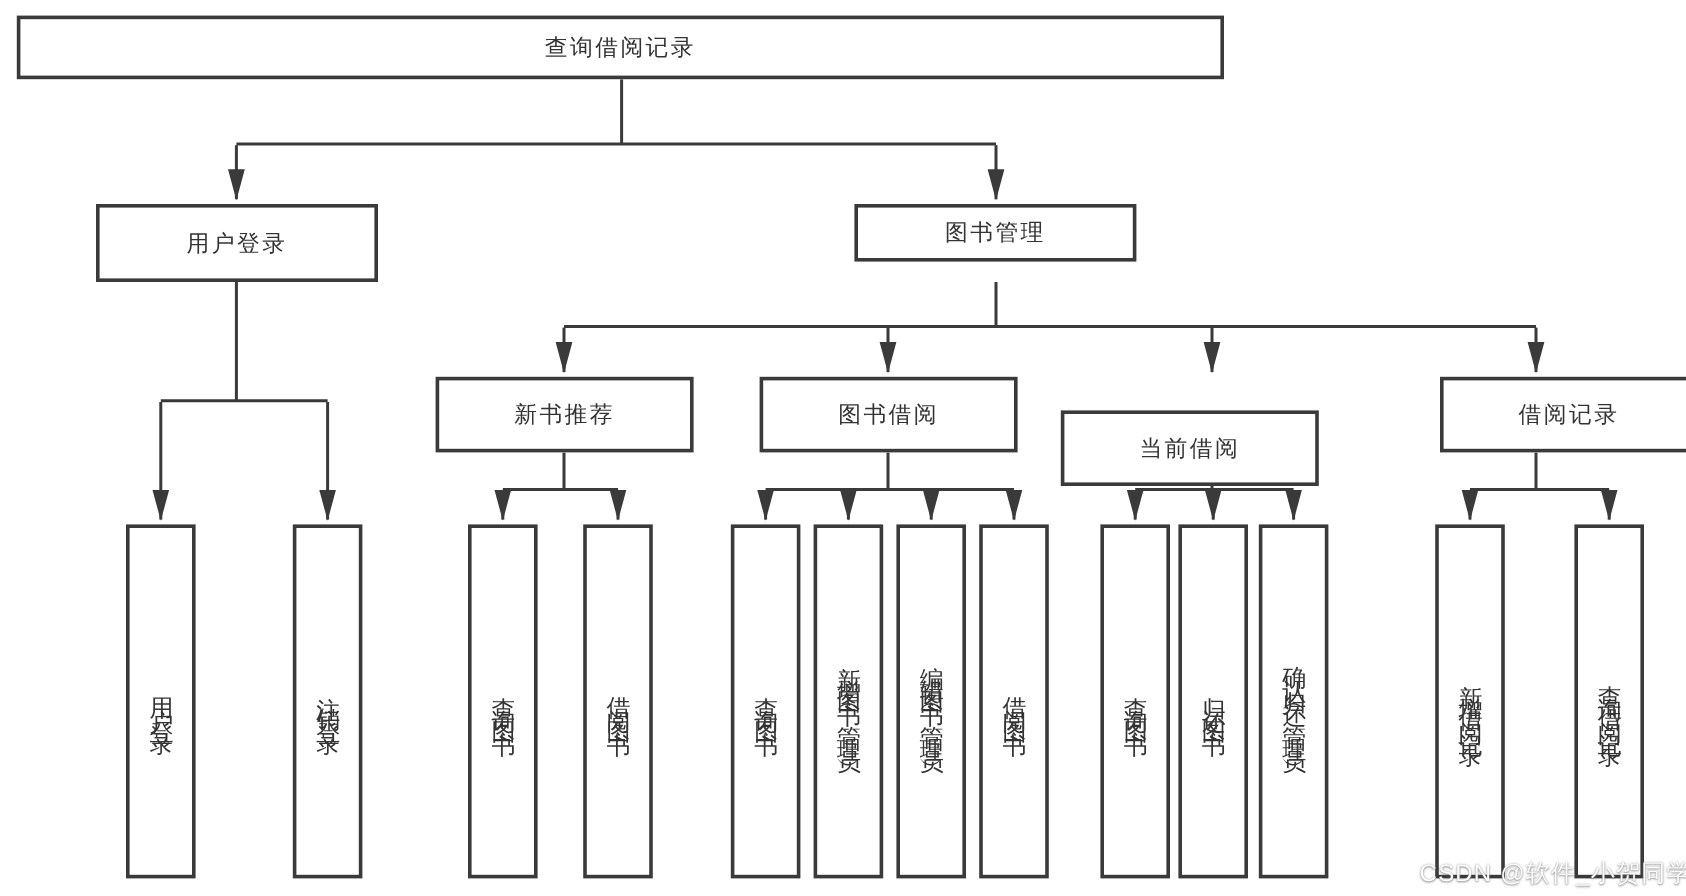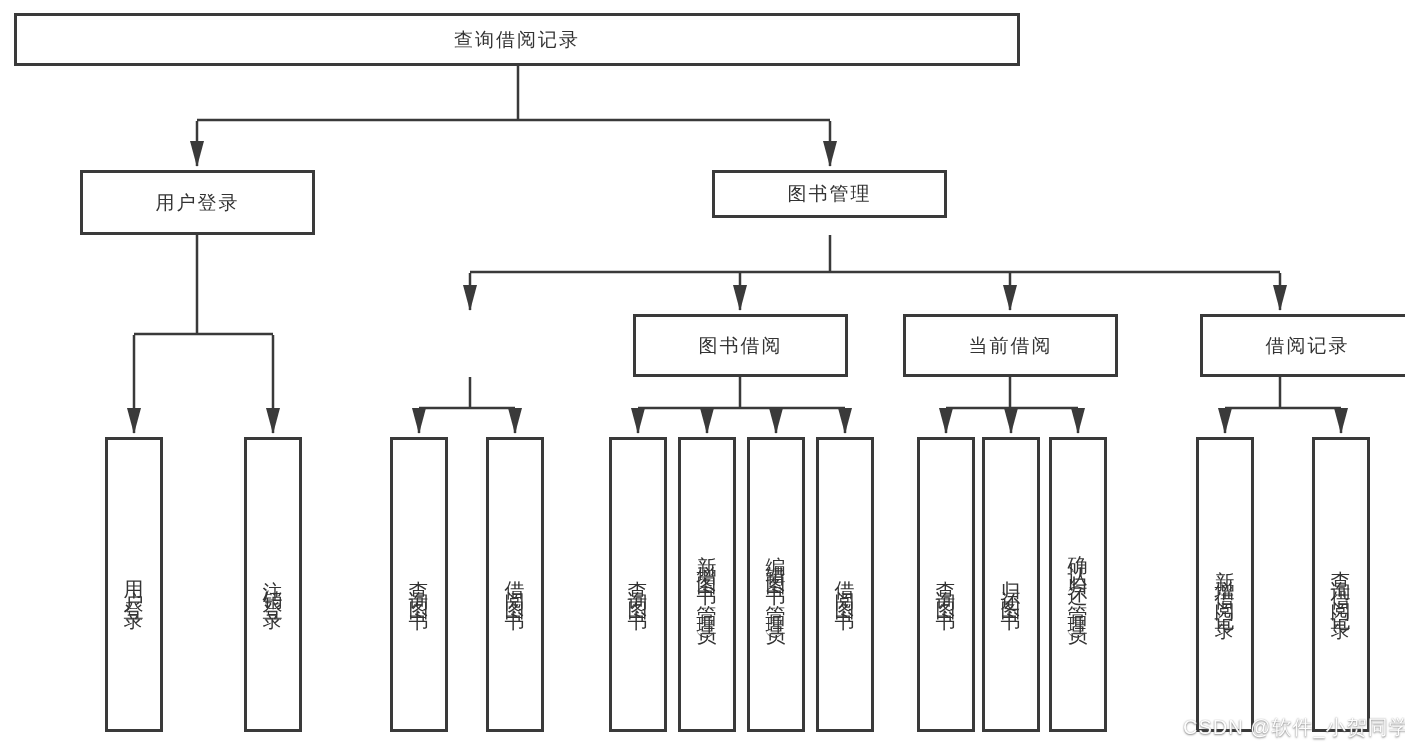--- a/index.html
+++ b/index.html
@@ -41,21 +41,21 @@
     letter-spacing: 10px;
     line-height: 1;
     color: #333333;
     white-space: nowrap;
   }
   
   .root-box   { left: 14px;  top: 13px;  width: 1006px; height: 53px; }
   .l2-a       { left: 80px;  top: 170px; width: 235px;  height: 65px; }
   .l2-b       { left: 712px; top: 170px; width: 235px;  height: 48px; }
   .l3         { top: 314px;  width: 215px; height: 63px; }
-  .l3-1 { left: 363px; } .l3-2 { left: 633px; text-align: right; } .l3-3 { left: 903px; } .l3-4 { left: 1200px; }
+  .l3-1 { left: 363px; } .l3-2 { left: 633px; text-align: right; } .l3-3 { left: 884px; margin-top: 28px; } .l3-4 { left: 1200px; }
   .leaf       { top: 437px;  width: 58px; height: 295px; }
   .lf-1  { left: 105px; }  .lf-2  { left: 244px; }
   .lf-3  { left: 390px; }  .lf-4  { left: 486px; }
   .lf-5  { left: 609px; }  .lf-6  { left: 678px; }  .lf-7  { left: 747px; }  .lf-8  { left: 816px; }
   .lf-9  { left: 917px; }  .lf-10 { left: 982px; }  .lf-11 { left: 1049px; }
   .lf-12 { left: 1196px; } .lf-13 { left: 1312px; }
   .watermark {
     position: absolute;
     left: 1183px;
     top: 714px;
@@ -118,20 +118,23 @@
     <span>查询借阅记录</span>
   </div>
 
   <div class="box h l2-a">
     <span>用户登录</span>
   </div>
   <div class="box h l2-b">
     <span>图书管理</span>
   </div>
 
+  <div class="box h l3 l3-1">
+    <span>新书推荐</span>
+  </div>
   <div class="box h l3 l3-2">
     <span>图书借阅</span>
   </div>
   <div class="box h l3 l3-3">
     <span>当前借阅</span>
   </div>
   <div class="box h l3 l3-4">
     <span>借阅记录</span>
   </div>
 

